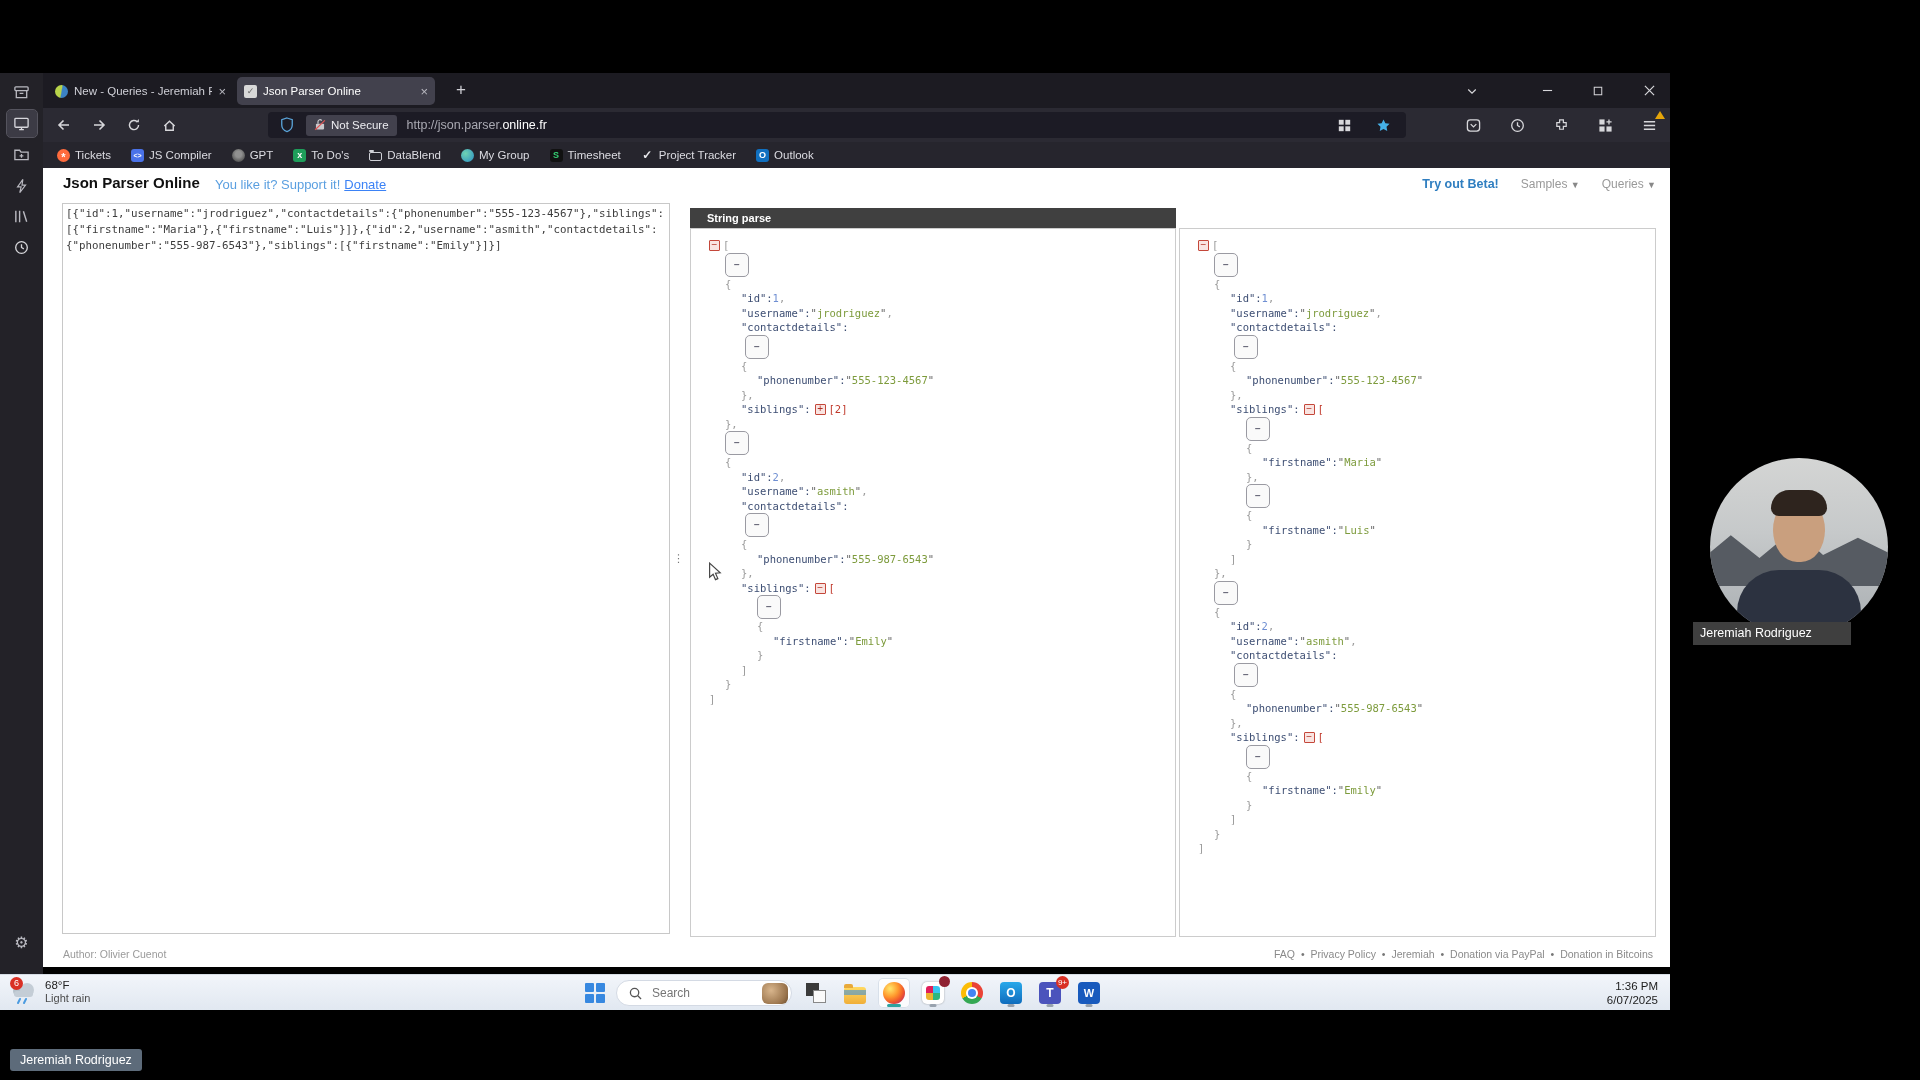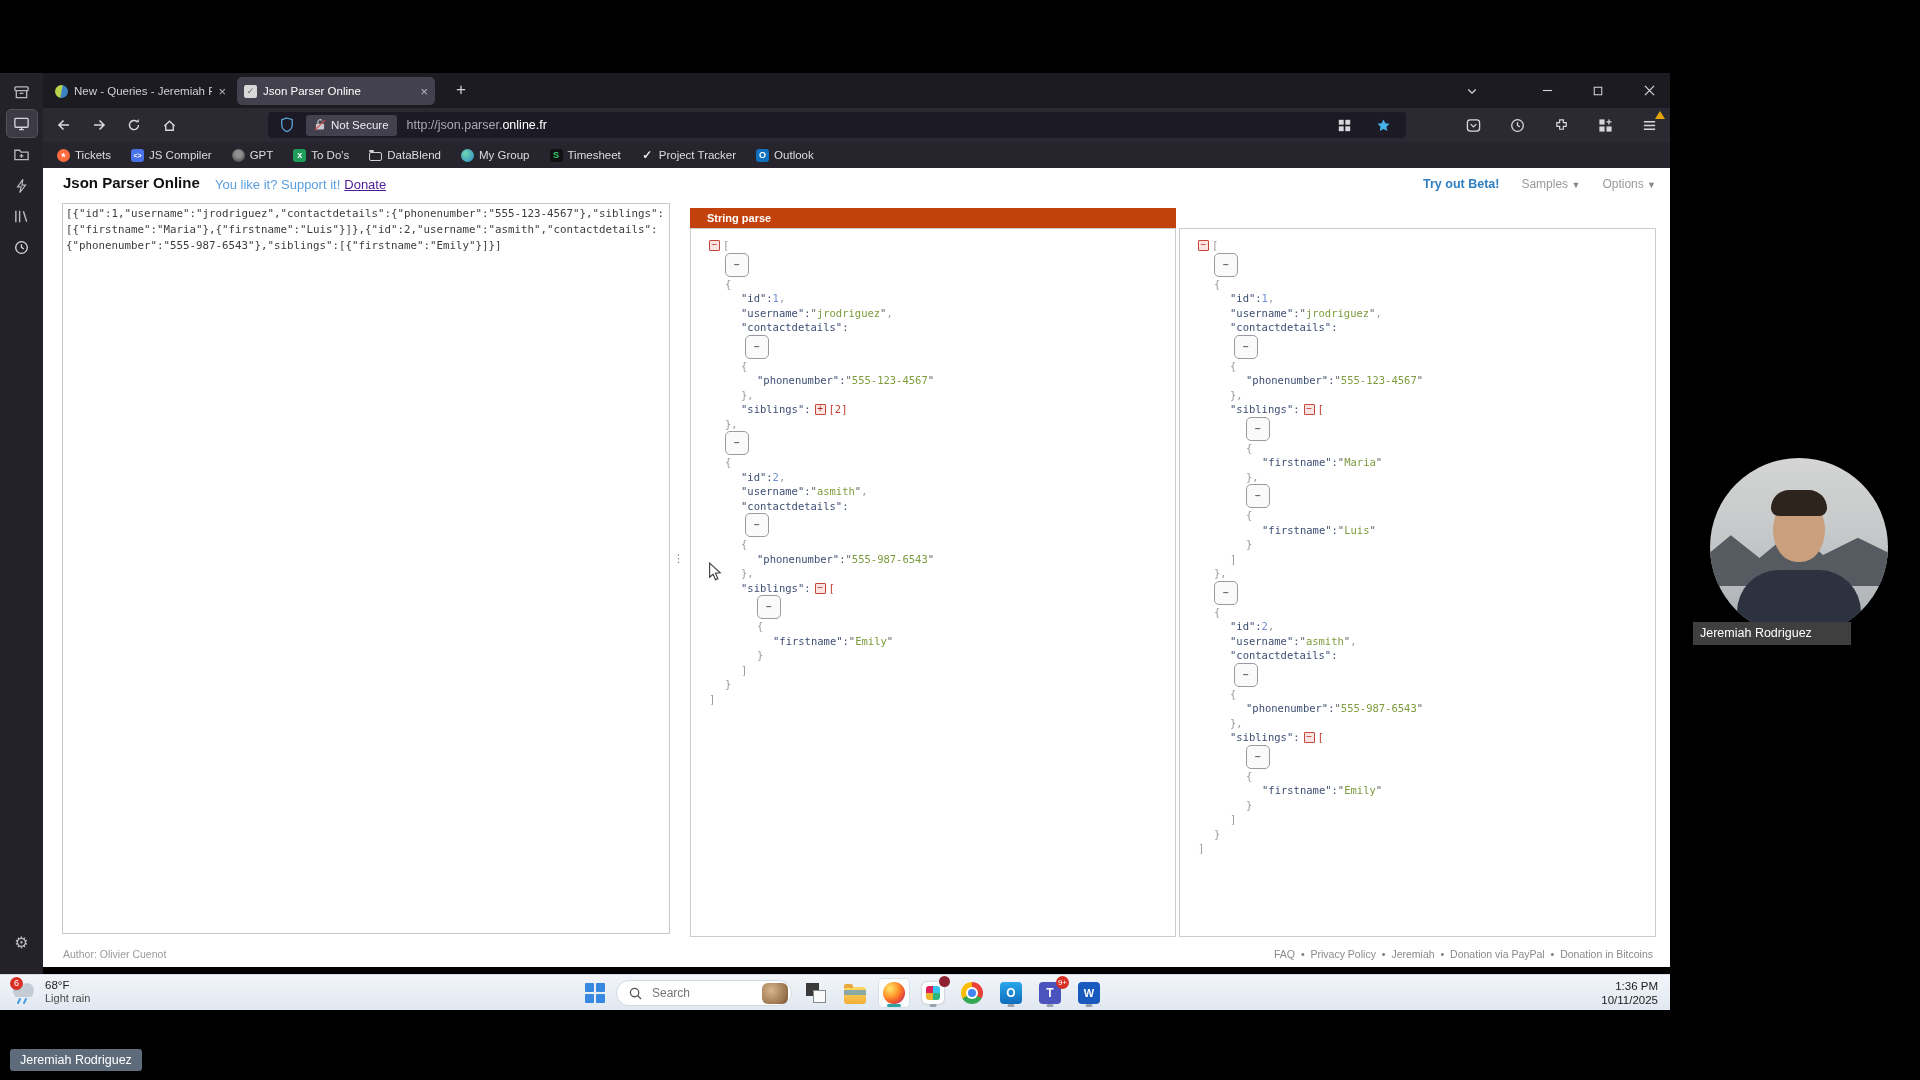--- a/index.html
+++ b/index.html
@@ -68,32 +68,32 @@
   .fav-timesheet::before{content:"S";}
   .fav-projecttracker{background:transparent;color:#e8e8ec;font-size:12px;}
   .fav-projecttracker::before{content:"\2713";}
   .fav-outlook{background:#1070c0;border-radius:3px;font-size:9px;}
   .fav-outlook::before{content:"O";}
 
   
   .page{position:absolute;top:95px;left:0;right:0;bottom:0;background:#fff;}
   .pg-title{position:absolute;left:20px;top:6px;font-size:15px;font-weight:bold;color:#101010;}
   .pg-tagline{position:absolute;left:172px;top:9px;font-size:13px;color:#5a9fe0;}
-  .pg-donate{color:#4c1d95;text-decoration:underline;margin-left:4px;}
+  .pg-donate{color:#3b82f6;text-decoration:underline;margin-left:4px;}
   .pg-right{position:absolute;right:14px;top:9px;display:flex;gap:22px;align-items:center;}
   .pg-beta{color:#2f7ec0;font-weight:bold;font-size:12.5px;}
   .pg-drop{color:#999;font-size:12px;}
   .pg-drop .arr{font-size:9px;color:#888;}
 
   .input-area{position:absolute;left:19px;top:35px;width:608px;height:731px;border:1px solid #c8c8c8;
               font-family:"DejaVu Sans Mono",monospace;font-size:10.8px;line-height:16px;color:#3c3c3c;
               padding:2px 3px;box-sizing:border-box;resize:none;word-break:break-all;outline:none;background:#fff;}
   .split-dots{position:absolute;left:630px;top:384px;color:#777;font-size:11px;}
 
-  .panel-h{position:absolute;top:40px;height:20px;background:#c2410c;color:#fff;font-size:11px;
+  .panel-h{position:absolute;top:40px;height:20px;background:#404040;color:#fff;font-size:11px;
            font-weight:bold;line-height:20px;padding-left:17px;box-sizing:border-box;}
   #sp-h{left:647px;width:486px;} #je-h{left:1136px;width:477px;}
   .panel-b{position:absolute;top:60px;height:709px;background:#fff;border:1px solid #ccc;
            box-sizing:border-box;overflow:hidden;}
   #sp-b{left:647px;width:486px;} #je-b{left:1136px;width:477px;}
   .tree{padding-top:9px;}
   .jline{font-family:"DejaVu Sans Mono",monospace;font-size:10.5px;line-height:14.5px;white-space:pre;}
   .jk{color:#3d4e73;} .js{color:#7d9b3c;} .jq{color:#666;} .jn{color:#6f8fd2;}
   .jp{color:#9b9b9b;} .jr{color:#c0392b;}
   .tgl{display:inline-block;width:9px;height:9px;line-height:7.5px;font-size:10px;text-align:center;
@@ -394,21 +394,21 @@
       </div>
 
     <div class="page">
       <div class="pg-title">Json Parser Online</div>
       <div class="pg-tagline">
         <span>You like it? Support it!</span><span class="pg-donate">Donate</span>
       </div>
       <div class="pg-right">
         <span class="pg-beta">Try out Beta!</span>
         <span class="pg-drop"><span>Samples</span> <span class="arr">▼</span></span>
-        <span class="pg-drop"><span>Options</span> <span class="arr">▼</span></span>
+        <span class="pg-drop"><span>Queries</span> <span class="arr">▼</span></span>
       </div>
 
       <textarea class="input-area" spellcheck="false" style="">[{"id":1,"username":"jrodriguez","contactdetails":{"phonenumber":"555-123-4567"},"siblings":[{"firstname":"Maria"},{"firstname":"Luis"}]},{"id":2,"username":"asmith","contactdetails":{"phonenumber":"555-987-6543"},"siblings":[{"firstname":"Emily"}]}]</textarea>
       <div class="split-dots">⋮</div>
 
       <div class="panel-h" id="sp-h">String parse</div>
       <div class="panel-b" id="sp-b">
         <div class="tree" id="sp-tree">
             <div class="jline" style="padding-left: 18px;"><span class="tgl r" style="margin-left: 0px;">−</span><span class="jp">[</span></div>
             <div class="jline" style="padding-left: 34px;"><span class="tgl g" style="margin-left: 0px;">−</span><span class="jp">{</span></div>
@@ -537,21 +537,21 @@
           <span class="badge">9+</span>
           <span class="run"></span>
         </div>
         <div class="tb-app" style="left: 1073px;">
           <div class="g g-word"></div>
           <span class="run"></span>
         </div>
       </div>
     <div class="clock">
       <div>1:36 PM</div>
-      <div>10/11/2025</div>
+      <div>6/07/2025</div>
     </div>
   </div>
 
   <div class="webcam">
     <div class="mtn"></div>
     <div class="wc-head"></div>
     <div class="wc-hair"></div>
     <div class="wc-body"></div>
   </div>
   <div class="cam-label">Jeremiah Rodriguez</div>

